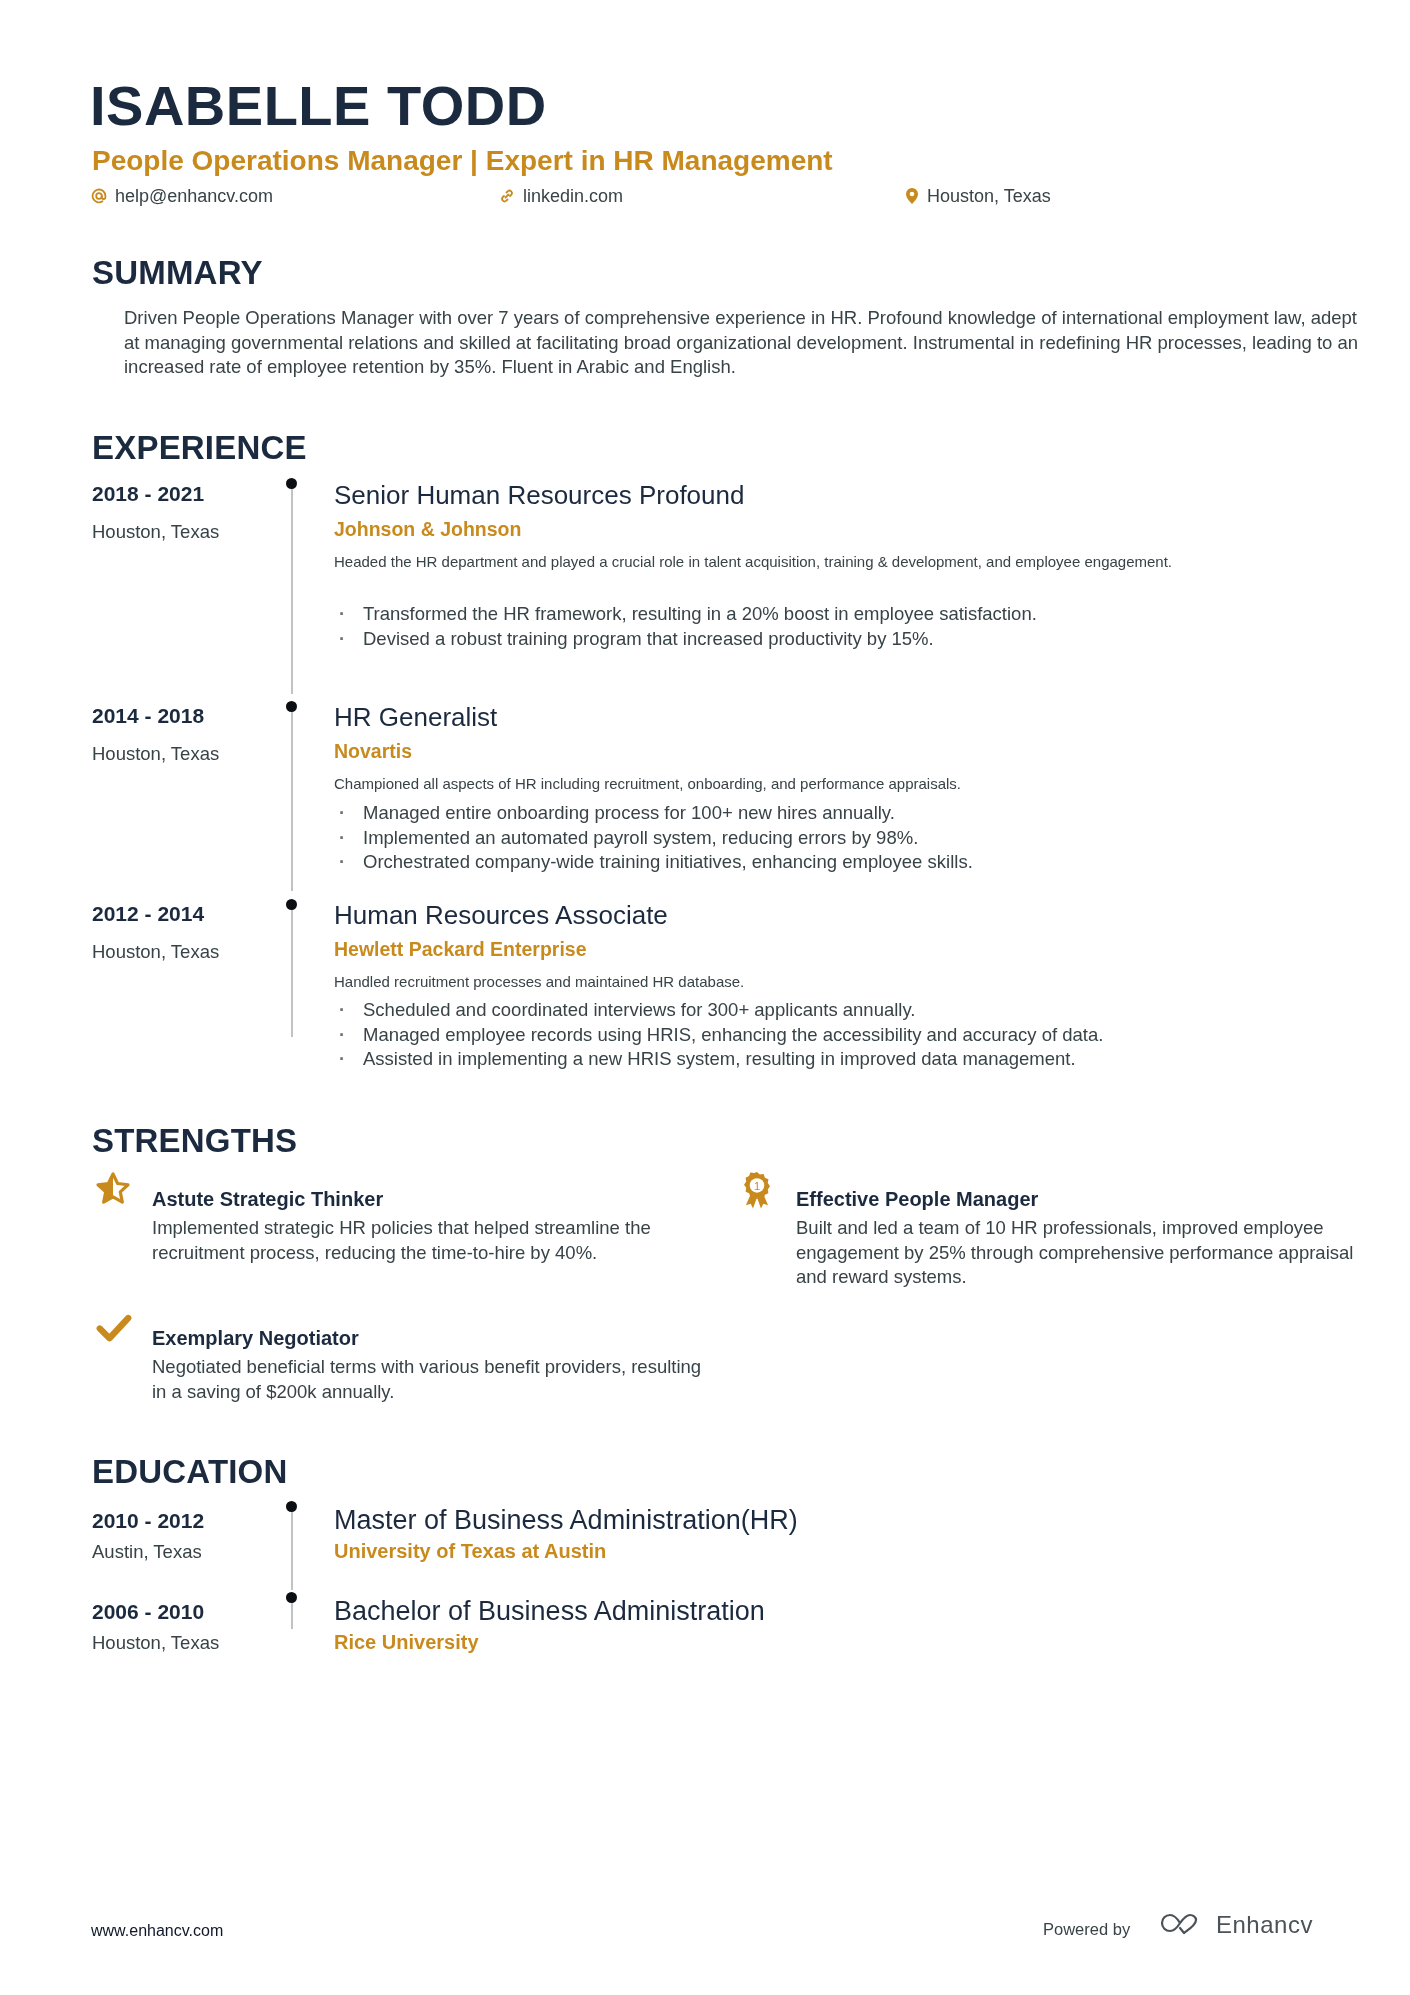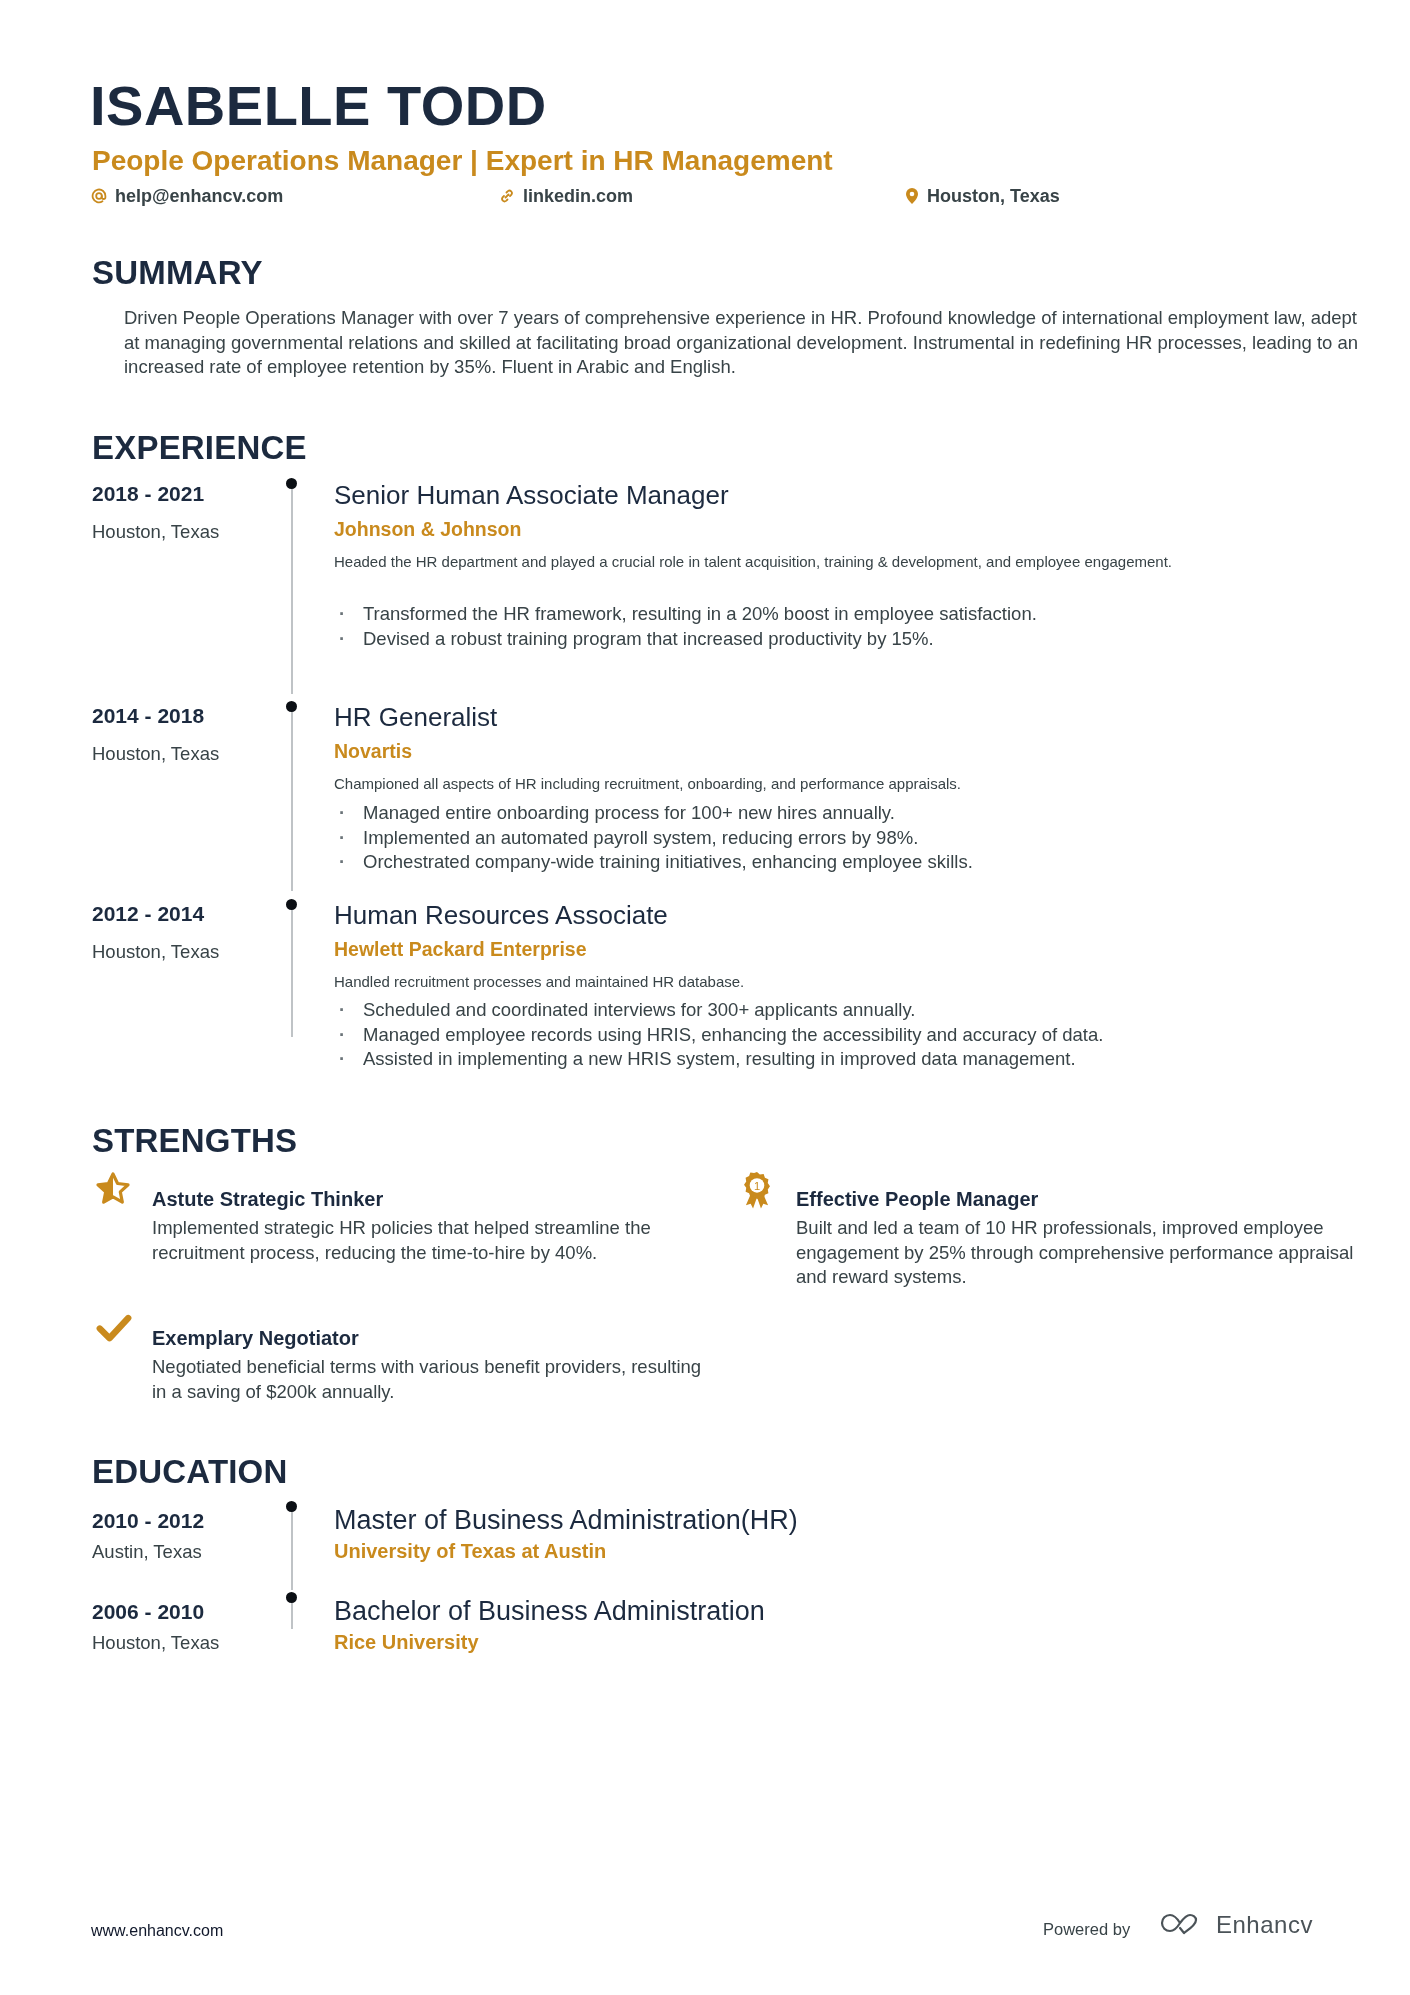--- a/index.html
+++ b/index.html
@@ -2,21 +2,21 @@
 <html><head>
 <meta charset="utf-8">
 <style>
   * { box-sizing: border-box; margin: 0; padding: 0; }
   html, body { width: 1410px; height: 1995px; background: #ffffff; }
   body { position: relative; font-family: "Liberation Sans", sans-serif; color: #384347; overflow: hidden; }
   .abs { position: absolute; }
 
   .name { left: 90px; top: 78px; font-size: 56px; font-weight: 700; letter-spacing: 0.5px; color: #1c2a3f; line-height: 1; }
   .subtitle { left: 92px; top: 145px; font-size: 28px; font-weight: 700; color: #c98a1d; line-height: 1.15; }
-  .contact { top: 185px; font-size: 18px; font-weight: 700; color: #384347; display: flex; align-items: center; gap: 8px; line-height: 22px; }
+  .contact { top: 185px; font-size: 18px; font-weight: 400; color: #384347; display: flex; align-items: center; gap: 8px; line-height: 22px; }
   .contact svg { display: block; }
 
   .section-title { left: 92px; font-size: 33px; font-weight: 700; color: #1c2a3f; line-height: 1; letter-spacing: 0.2px; }
   .para { left: 92px; width: 1240px; font-size: 18.5px; line-height: 24.5px; color: #384347; margin-left: 32px; }
 
   .date { left: 92px; font-size: 21px; font-weight: 700; color: #1c2a3f; line-height: 1; }
   .loc { left: 92px; font-size: 18.5px; color: #384347; line-height: 1; }
   .job-title { left: 334px; font-size: 26px; color: #1c2a3f; line-height: 1; }
   .company { left: 334px; font-size: 19.5px; font-weight: 700; color: #c98a1d; line-height: 1; }
   .desc { left: 334px; width: 1000px; font-size: 15px; line-height: 24.5px; color: #384347; }
@@ -79,21 +79,21 @@
 <div class="abs section-title" style="top:431px;">EXPERIENCE</div>
 
 <div class="abs vline" style="left:291px; top:487px; height:207px;"></div>
 <div class="abs vline" style="left:291px; top:710px; height:181px;"></div>
 <div class="abs vline" style="left:291px; top:908px; height:129px;"></div>
 
 <div>
   <div class="abs dot" style="left:286px; top:478px;"></div>
   <div class="abs date" style="top:483px;">2018 - 2021</div>
   <div class="abs loc" style="top:523px;">Houston, Texas</div>
-  <div class="abs job-title" style="top:482px;">Senior Human Associate Manager</div>
+  <div class="abs job-title" style="top:482px;">Senior Human Resources Profound</div>
   <div class="abs company" style="top:520px;">Johnson &amp; Johnson</div>
   <div class="abs desc" style="top:550px;">Headed the HR department and played a crucial role in talent acquisition, training &amp; development, and employee engagement.</div>
   <ul class="abs bullets" style="top:602px;">
     <li>Transformed the HR framework, resulting in a 20% boost in employee satisfaction.</li>
     <li>Devised a robust training program that increased productivity by 15%.</li>
   </ul>
 </div>
 
 <div>
   <div class="abs dot" style="left:286px; top:701px;"></div>

